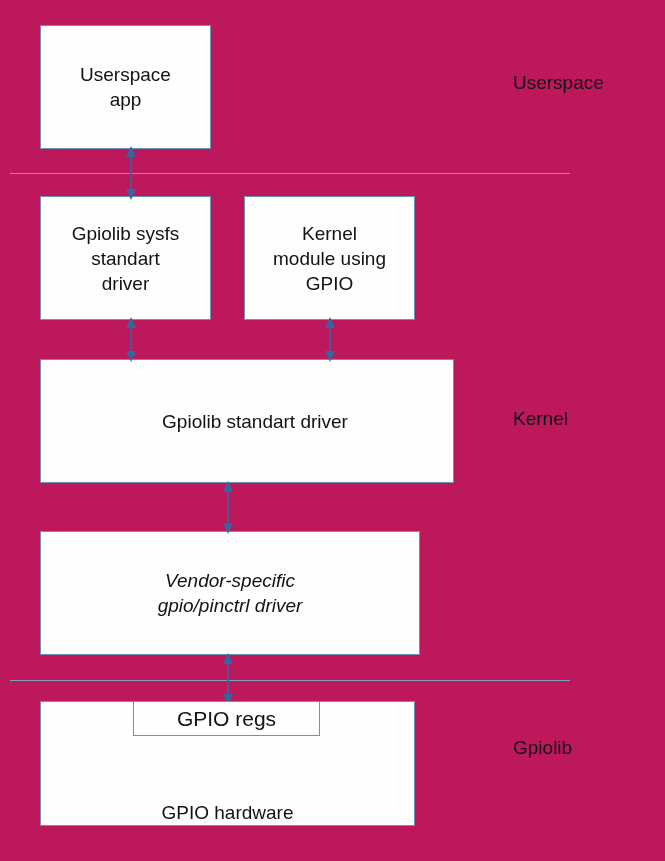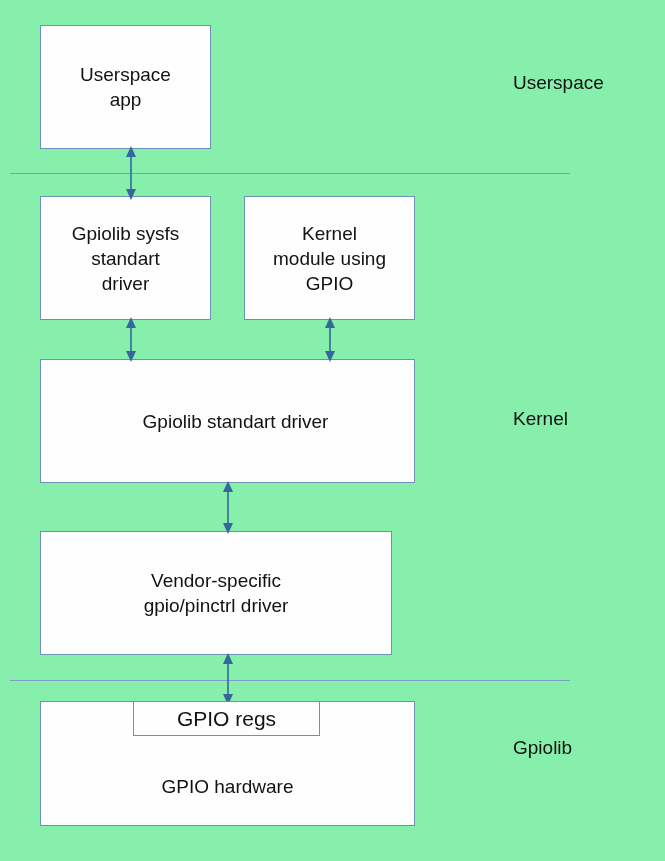--- a/index.html
+++ b/index.html
@@ -8,21 +8,21 @@
     padding: 0;
     background: #ffffff;
   }
   body {
     font-family: "Liberation Sans", sans-serif;
   }
   #diagram-root {
     position: relative;
     width: 665px;
     height: 861px;
-    background: #86efac;
+    background: #be185d;
     overflow: hidden;
   }
   .node-box {
     position: absolute;
     box-sizing: border-box;
     border: 1px solid #6E91B7;
     background: #FEFEFE;
     display: flex;
     align-items: center;
     justify-content: center;
@@ -33,24 +33,24 @@
     font-size: 19px;
     line-height: 25px;
     color: #121212;
     white-space: pre-line;
     padding: 0 6px;
   }
   
   #node-userspace-app   { left: 40px;  top: 25px;  width: 171px; height: 124px; }
   #node-gpiolib-sysfs   { left: 40px;  top: 196px; width: 171px; height: 124px; justify-content: center; }
   #node-kernel-module   { left: 244px; top: 196px; width: 171px; height: 124px; }
-  #node-gpiolib-std     { left: 40px;  top: 359px; width: 375px; height: 124px; padding-left: 16px; }
-  #node-vendor-driver   { left: 40px;  top: 531px; width: 352px; height: 124px; }
+  #node-gpiolib-std     { left: 40px;  top: 359px; width: 414px; height: 124px; padding-left: 16px; }
+  #node-vendor-driver   { left: 40px;  top: 531px; width: 380px; height: 124px; font-style: italic; }
   #node-gpio-hardware   { left: 40px;  top: 701px; width: 375px; height: 125px;
-                          align-items: center; justify-content: center; }
+                          align-items: flex-end; justify-content: center; }
   #node-gpio-hardware .node-label { margin-top: 45px; }
   #node-gpio-regs       { left: 133px; top: 701px; width: 187px; height: 35px;
                           background: #FEFEFE; z-index: 4; }
   #node-gpio-regs .node-label { font-size: 21px; line-height: 21px; }
 
   
   .layer-rule {
     position: absolute;
     left: 10px;
     width: 560px;

